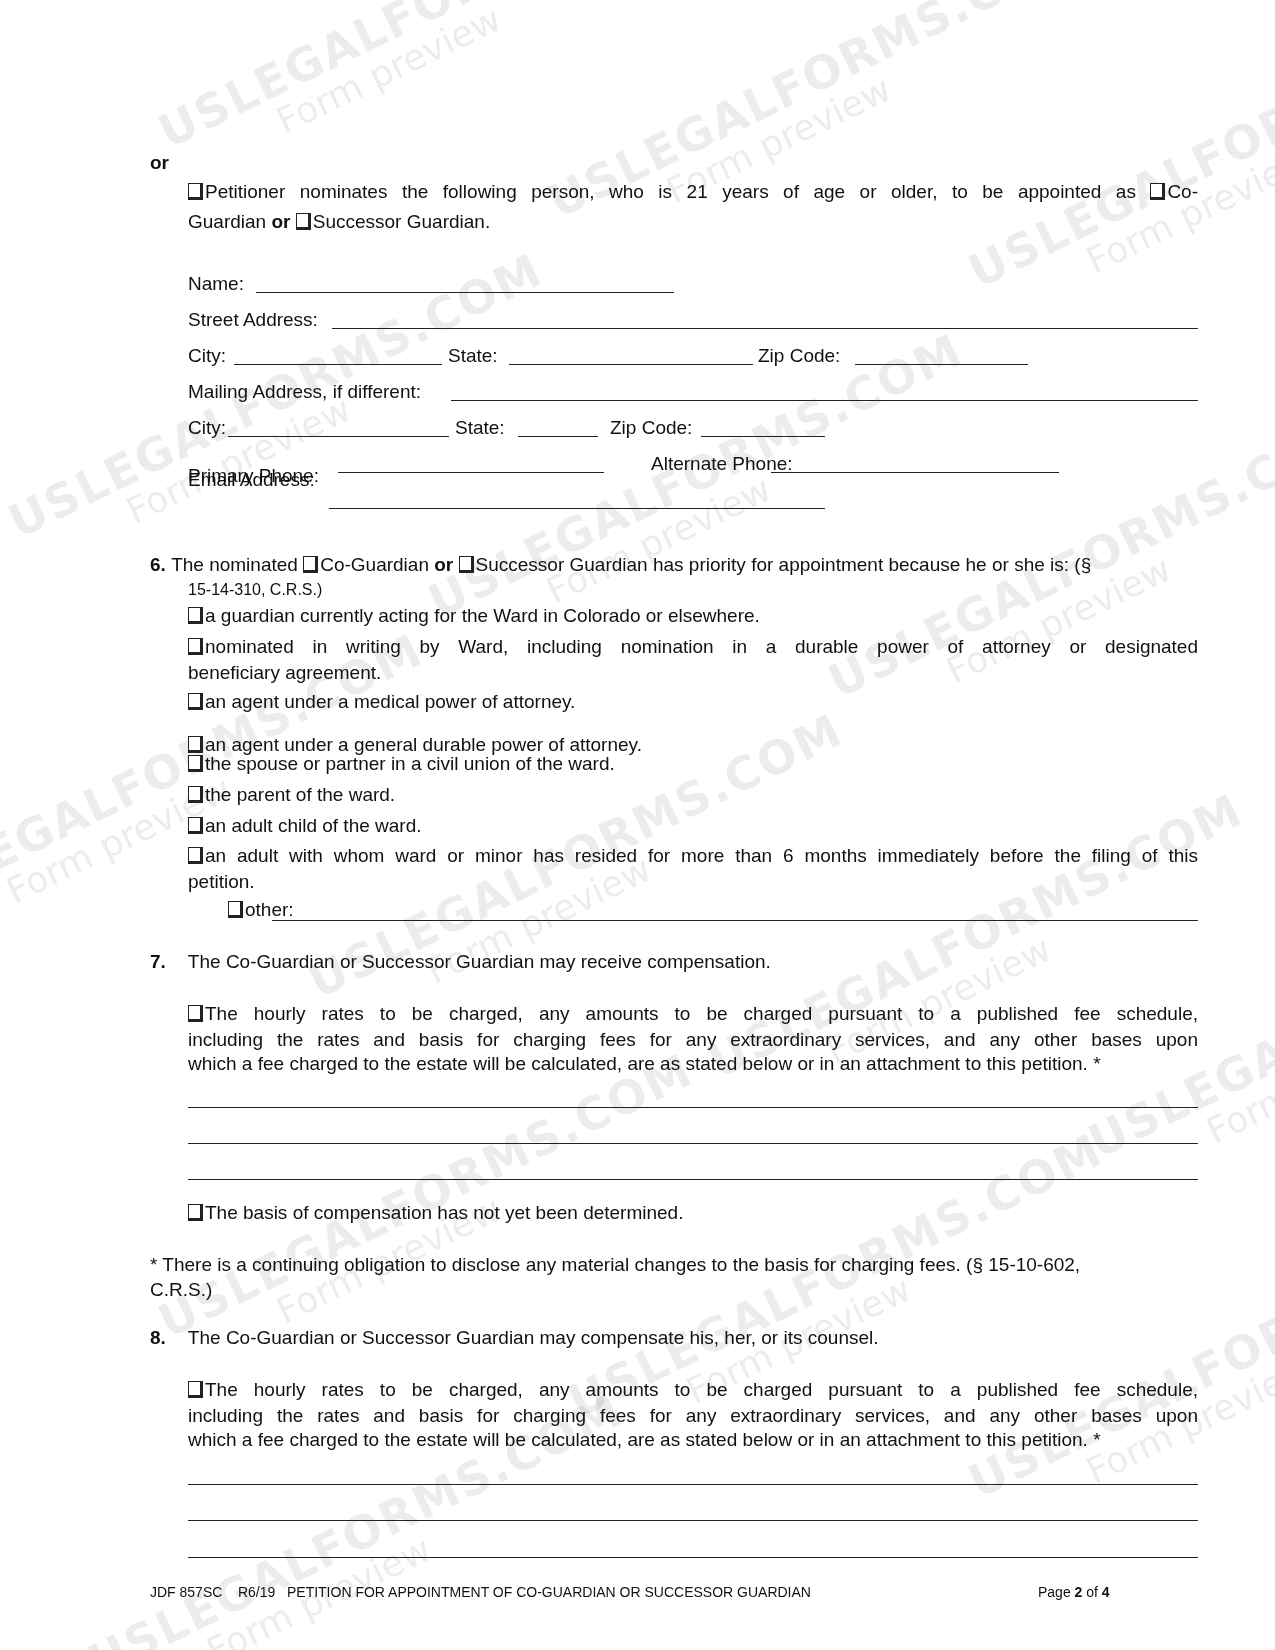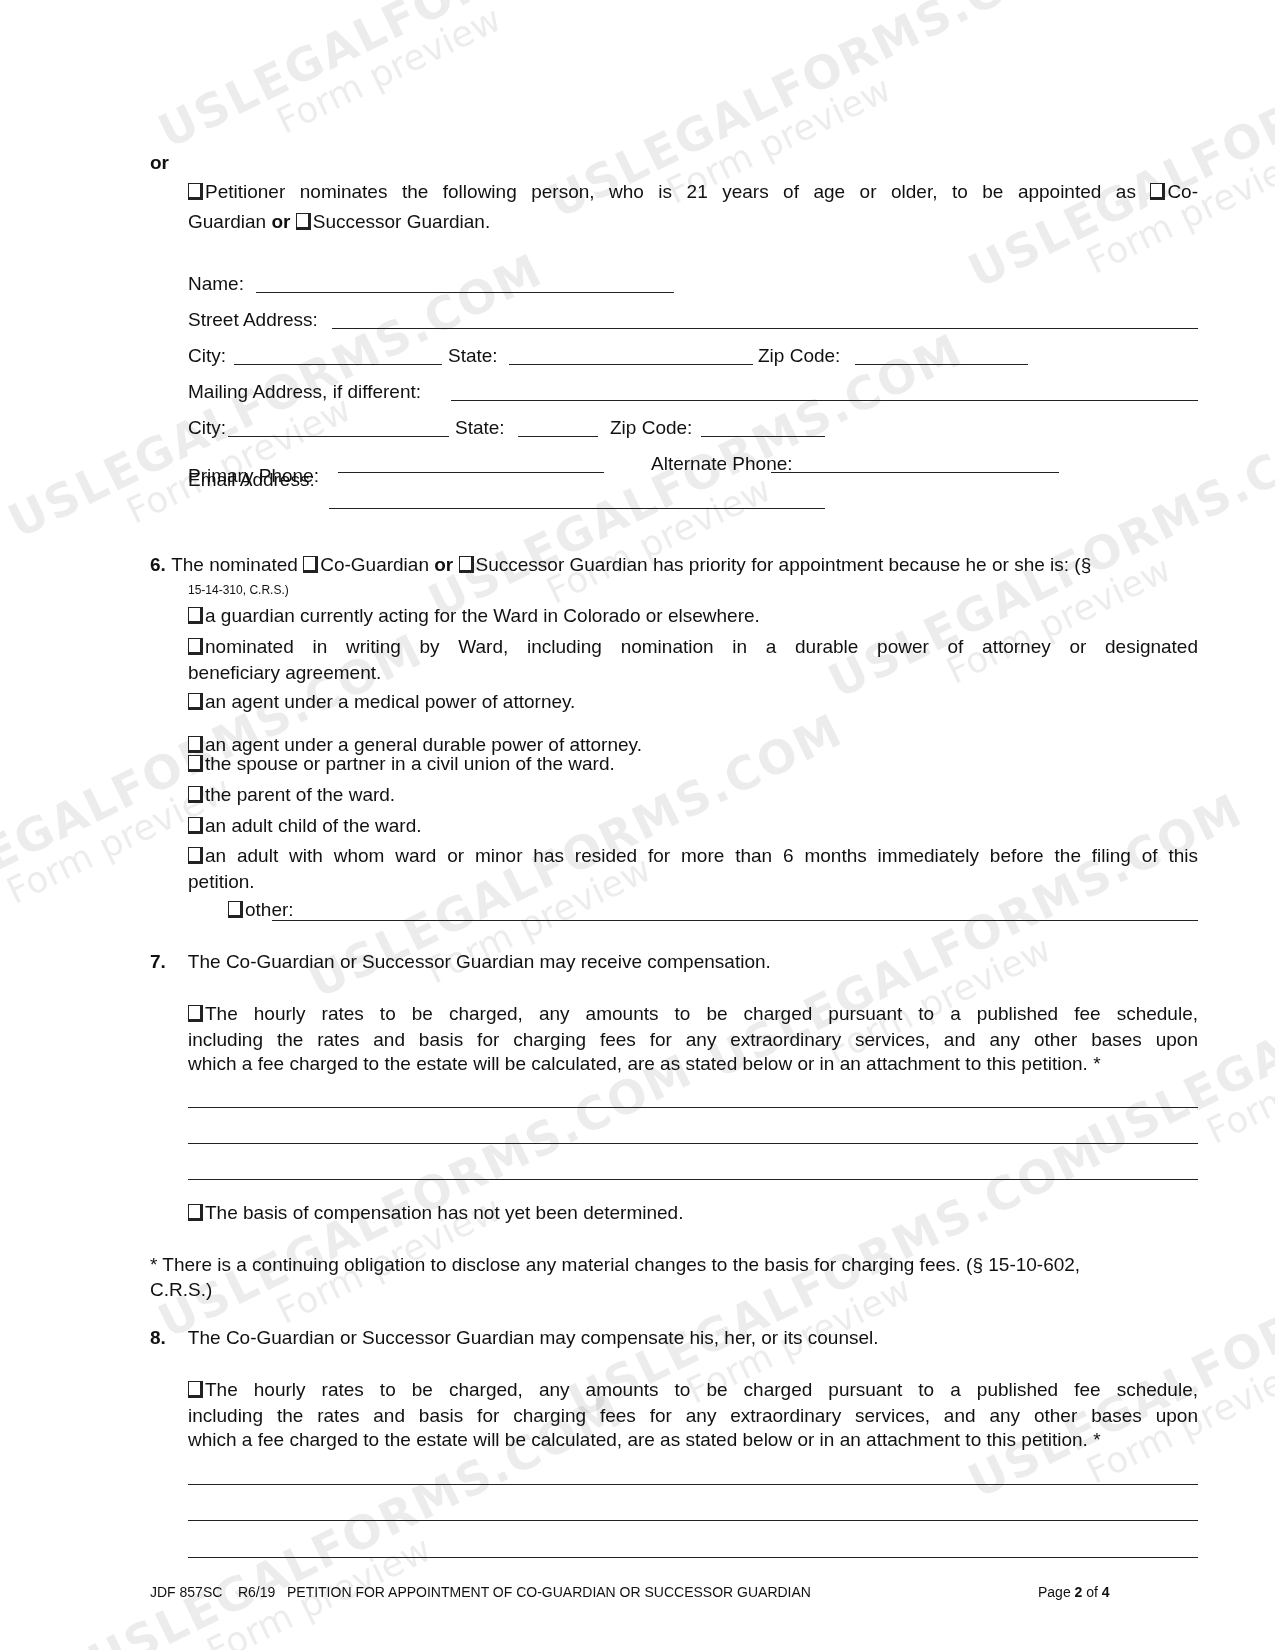--- a/index.html
+++ b/index.html
@@ -120,21 +120,21 @@
 
 <div class="abs t" style="left:188px;top:467px;">Email Address:</div>
 <div class="line" style="left:329px;top:508px;width:496px;"></div>
 
 <div class="abs t" style="left:150px;top:552px;width:1050px;">
   <span class="b">6.</span>&nbsp;<span>The nominated</span>
   <span class="cb"></span><span>Co-Guardian</span>
   <span class="b">or</span>
   <span class="cb"></span><span>Successor Guardian has priority for appointment because he or she is: (§</span>
 </div>
-<div class="abs" style="left:188px;top:580px;font-size:12px;line-height:20px;">15-14-310, C.R.S.)</div>
+<div class="abs" style="left:188px;top:580px;font-size:16px;line-height:20px;">15-14-310, C.R.S.)</div>
 
 <div class="abs t" style="left:188px;top:603px;"><span class="cb"></span><span>a guardian currently acting for the Ward in Colorado or elsewhere.</span></div>
 <div class="abs t just" style="left:188px;top:634px;width:1010px;"><span class="cb"></span><span>nominated in writing by Ward, including nomination in a durable power of attorney or designated</span></div>
 <div class="abs t" style="left:188px;top:660px;">beneficiary agreement.</div>
 <div class="abs t" style="left:188px;top:689px;"><span class="cb"></span><span>an agent under a medical power of attorney.</span></div>
 <div class="abs t" style="left:188px;top:732px;"><span class="cb"></span><span>an agent under a general durable power of attorney.</span></div>
 <div class="abs t" style="left:188px;top:751px;"><span class="cb"></span><span>the spouse or partner in a civil union of the ward.</span></div>
 <div class="abs t" style="left:188px;top:782px;"><span class="cb"></span><span>the parent of the ward.</span></div>
 <div class="abs t" style="left:188px;top:813px;"><span class="cb"></span><span>an adult child of the ward.</span></div>
 <div class="abs t just" style="left:188px;top:843px;width:1010px;"><span class="cb"></span><span>an adult with whom ward or minor has resided for more than 6 months immediately before the filing of this</span></div>

